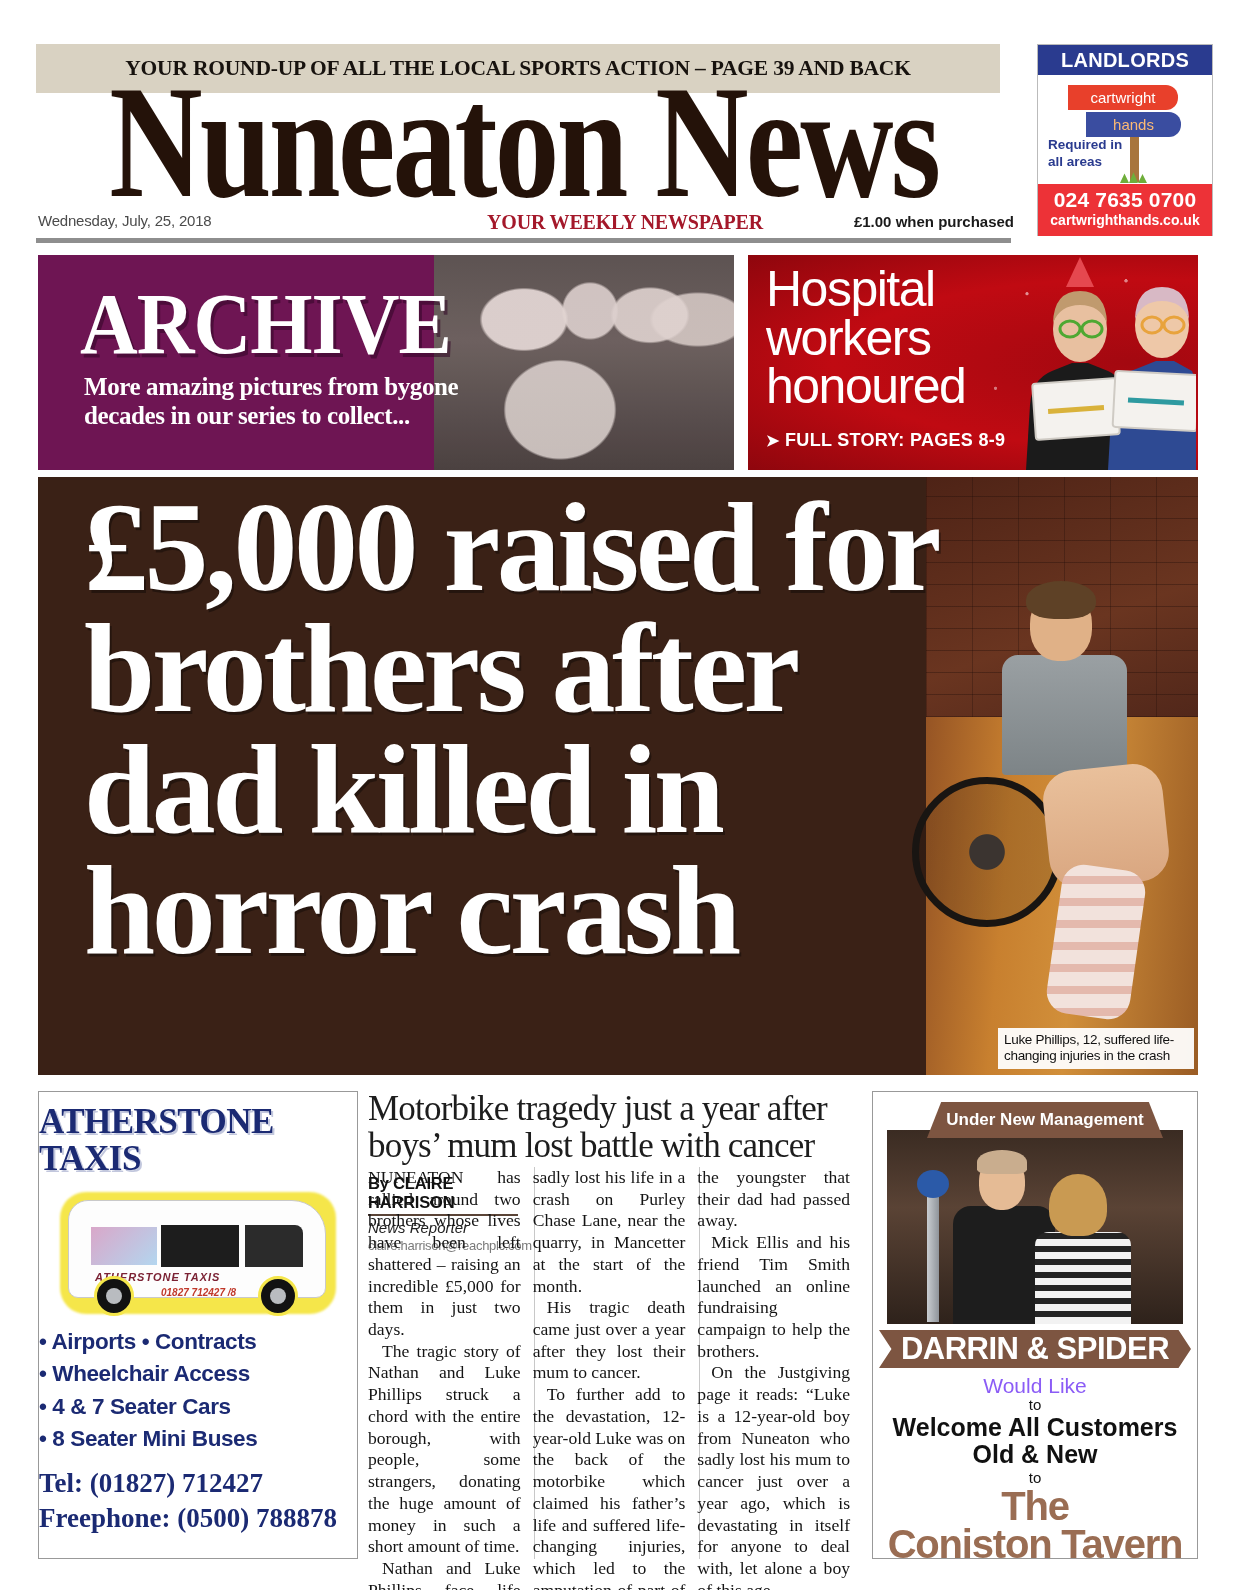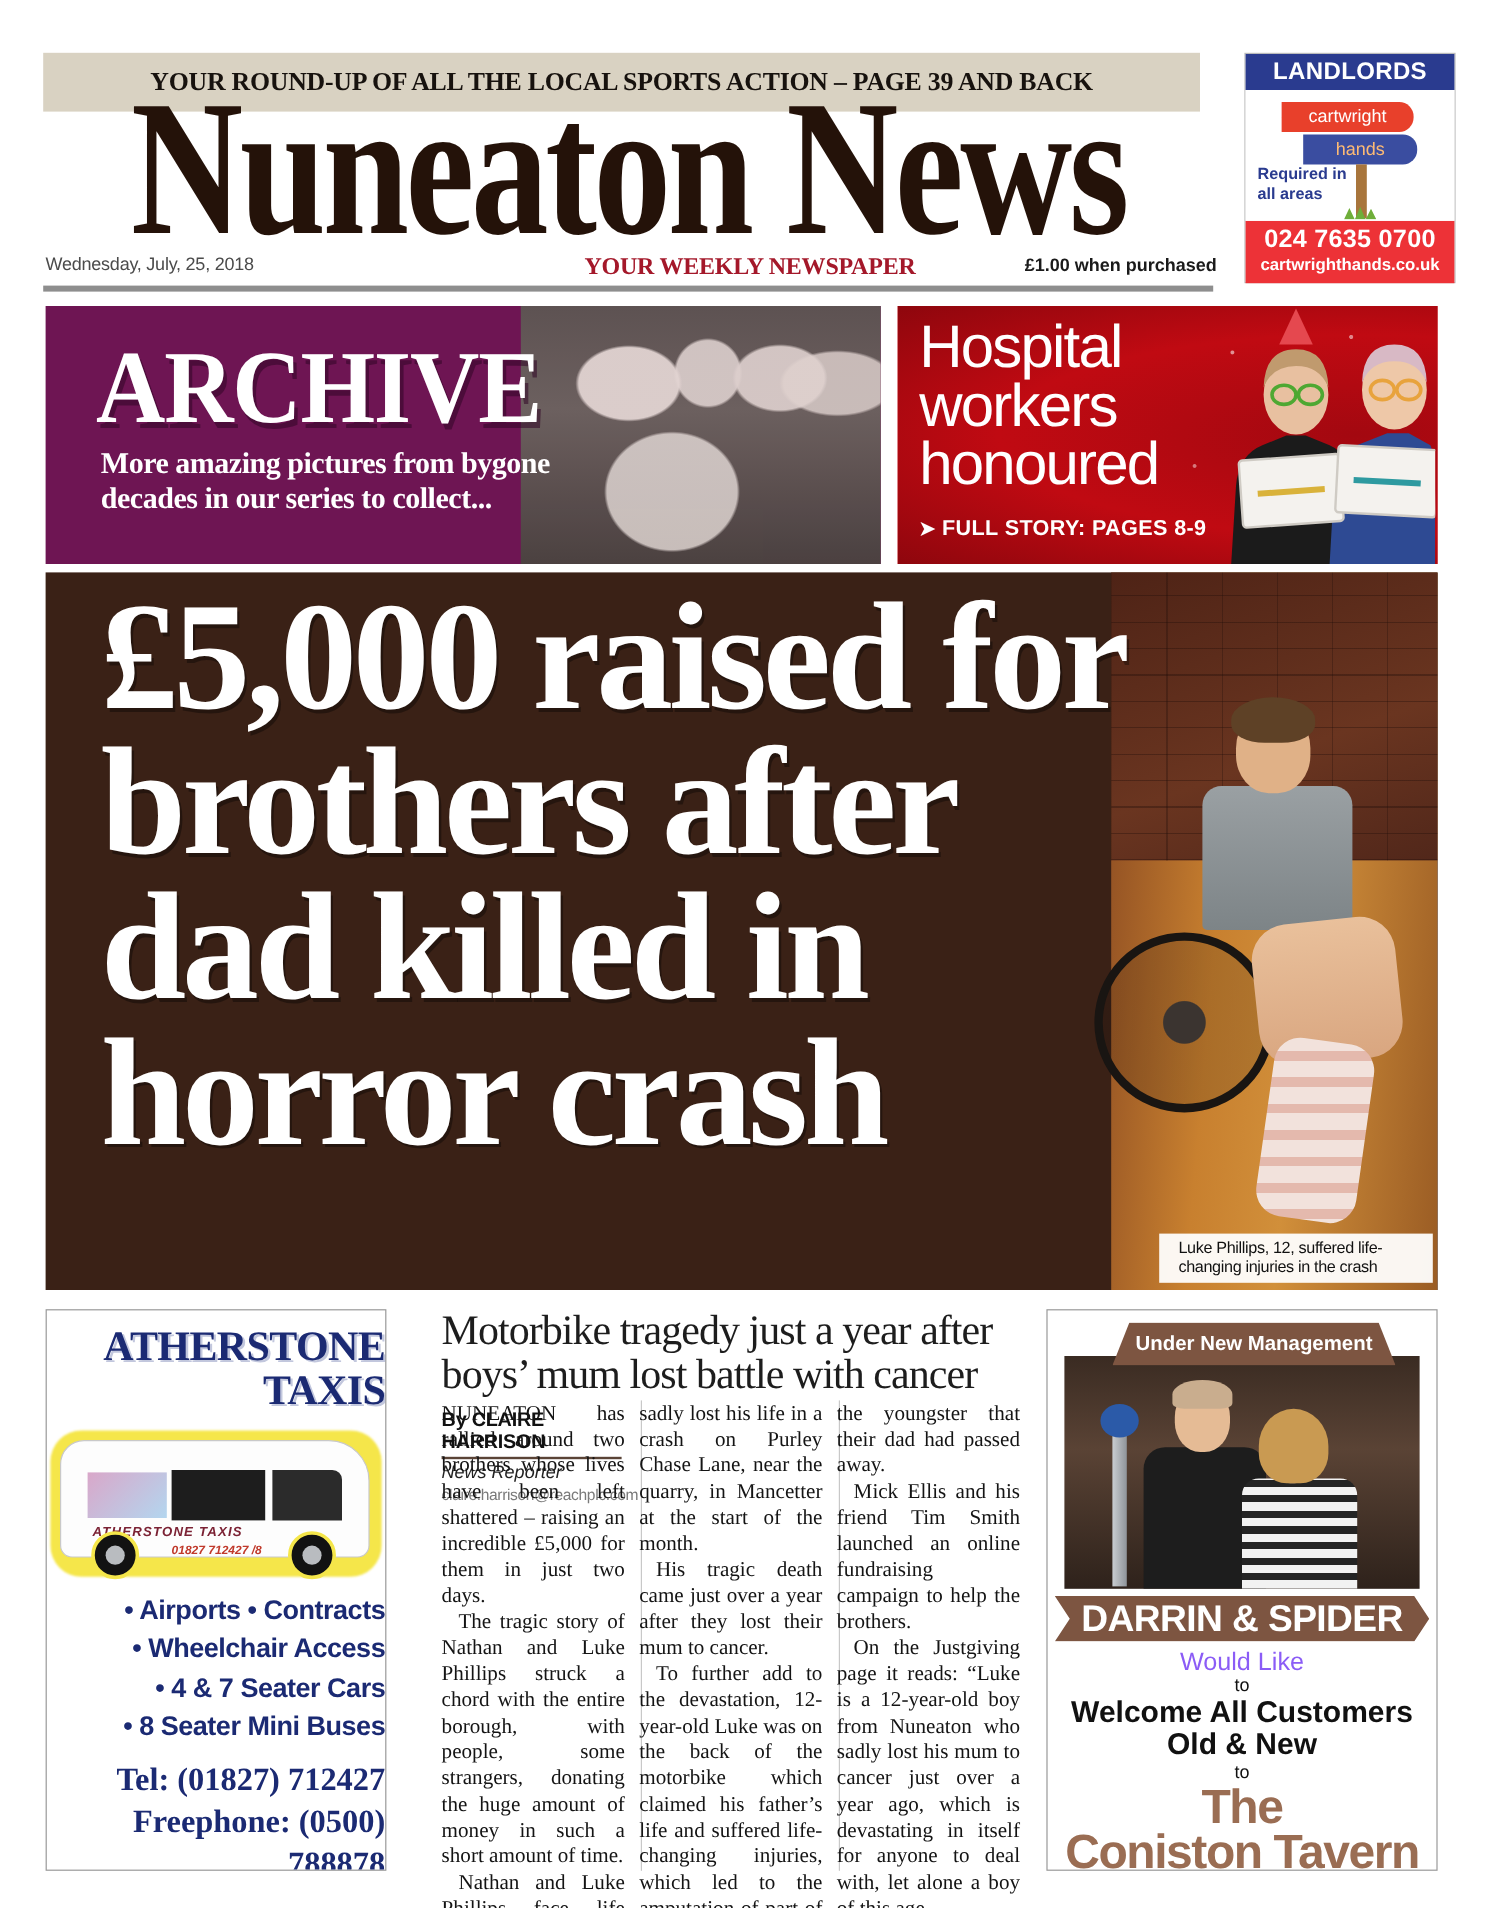--- a/index.html
+++ b/index.html
@@ -182,30 +182,30 @@
     position:absolute; left:120px; top:290px; width:120px; height:118px;
     background:linear-gradient(180deg,#e9c09b,#d9a680); border-radius:30px; transform:rotate(-6deg);
   }
   .lead-headline {
     position:absolute; left:46px; top:10px; width:920px;
     font-family:"Liberation Serif",serif; font-weight:bold; color:#ffffff;
     font-size:128px; line-height:0.945; letter-spacing:-3.5px;
     text-shadow: 2px 3px 0 rgba(0,0,0,0.35);
   }
   .lead-caption {
-    position:absolute; right:4px; bottom:6px; width:228px;
-    background:rgba(255,255,255,0.94); padding:4px 6px 5px 16px;
+    position:absolute; right:4px; bottom:6px; width:196px;
+    background:rgba(255,255,255,0.94); padding:4px 6px 5px 6px;
     font-family:"Liberation Sans",sans-serif; font-size:13.5px; color:#111;
     line-height:1.18; letter-spacing:-0.3px;
   }
 
   
   .taxi-ad {
-    position:absolute; left:38px; top:1091px; width:284px; height:468px;
-    border:1px solid #999; background:#fff; text-align:right; overflow:hidden;
+    position:absolute; left:38px; top:1091px; width:320px; height:468px;
+    border:1px solid #999; background:#fff; text-align:left; overflow:hidden;
   }
   .taxi-title {
     margin-top:12px;
     font-family:"Liberation Serif",serif; font-weight:bold; font-size:35px; color:#1b2a73;
     line-height:1.05; letter-spacing:-0.5px; text-shadow:2px 2px 0 rgba(120,130,180,0.45);
   }
   .taxi-van {
     position:relative; margin:10px auto 0; width:280px; height:130px;
   }
   .van-glow { position:absolute; inset:4px 2px; background:#f5e64a; border-radius:26px; filter:blur(1px); }

